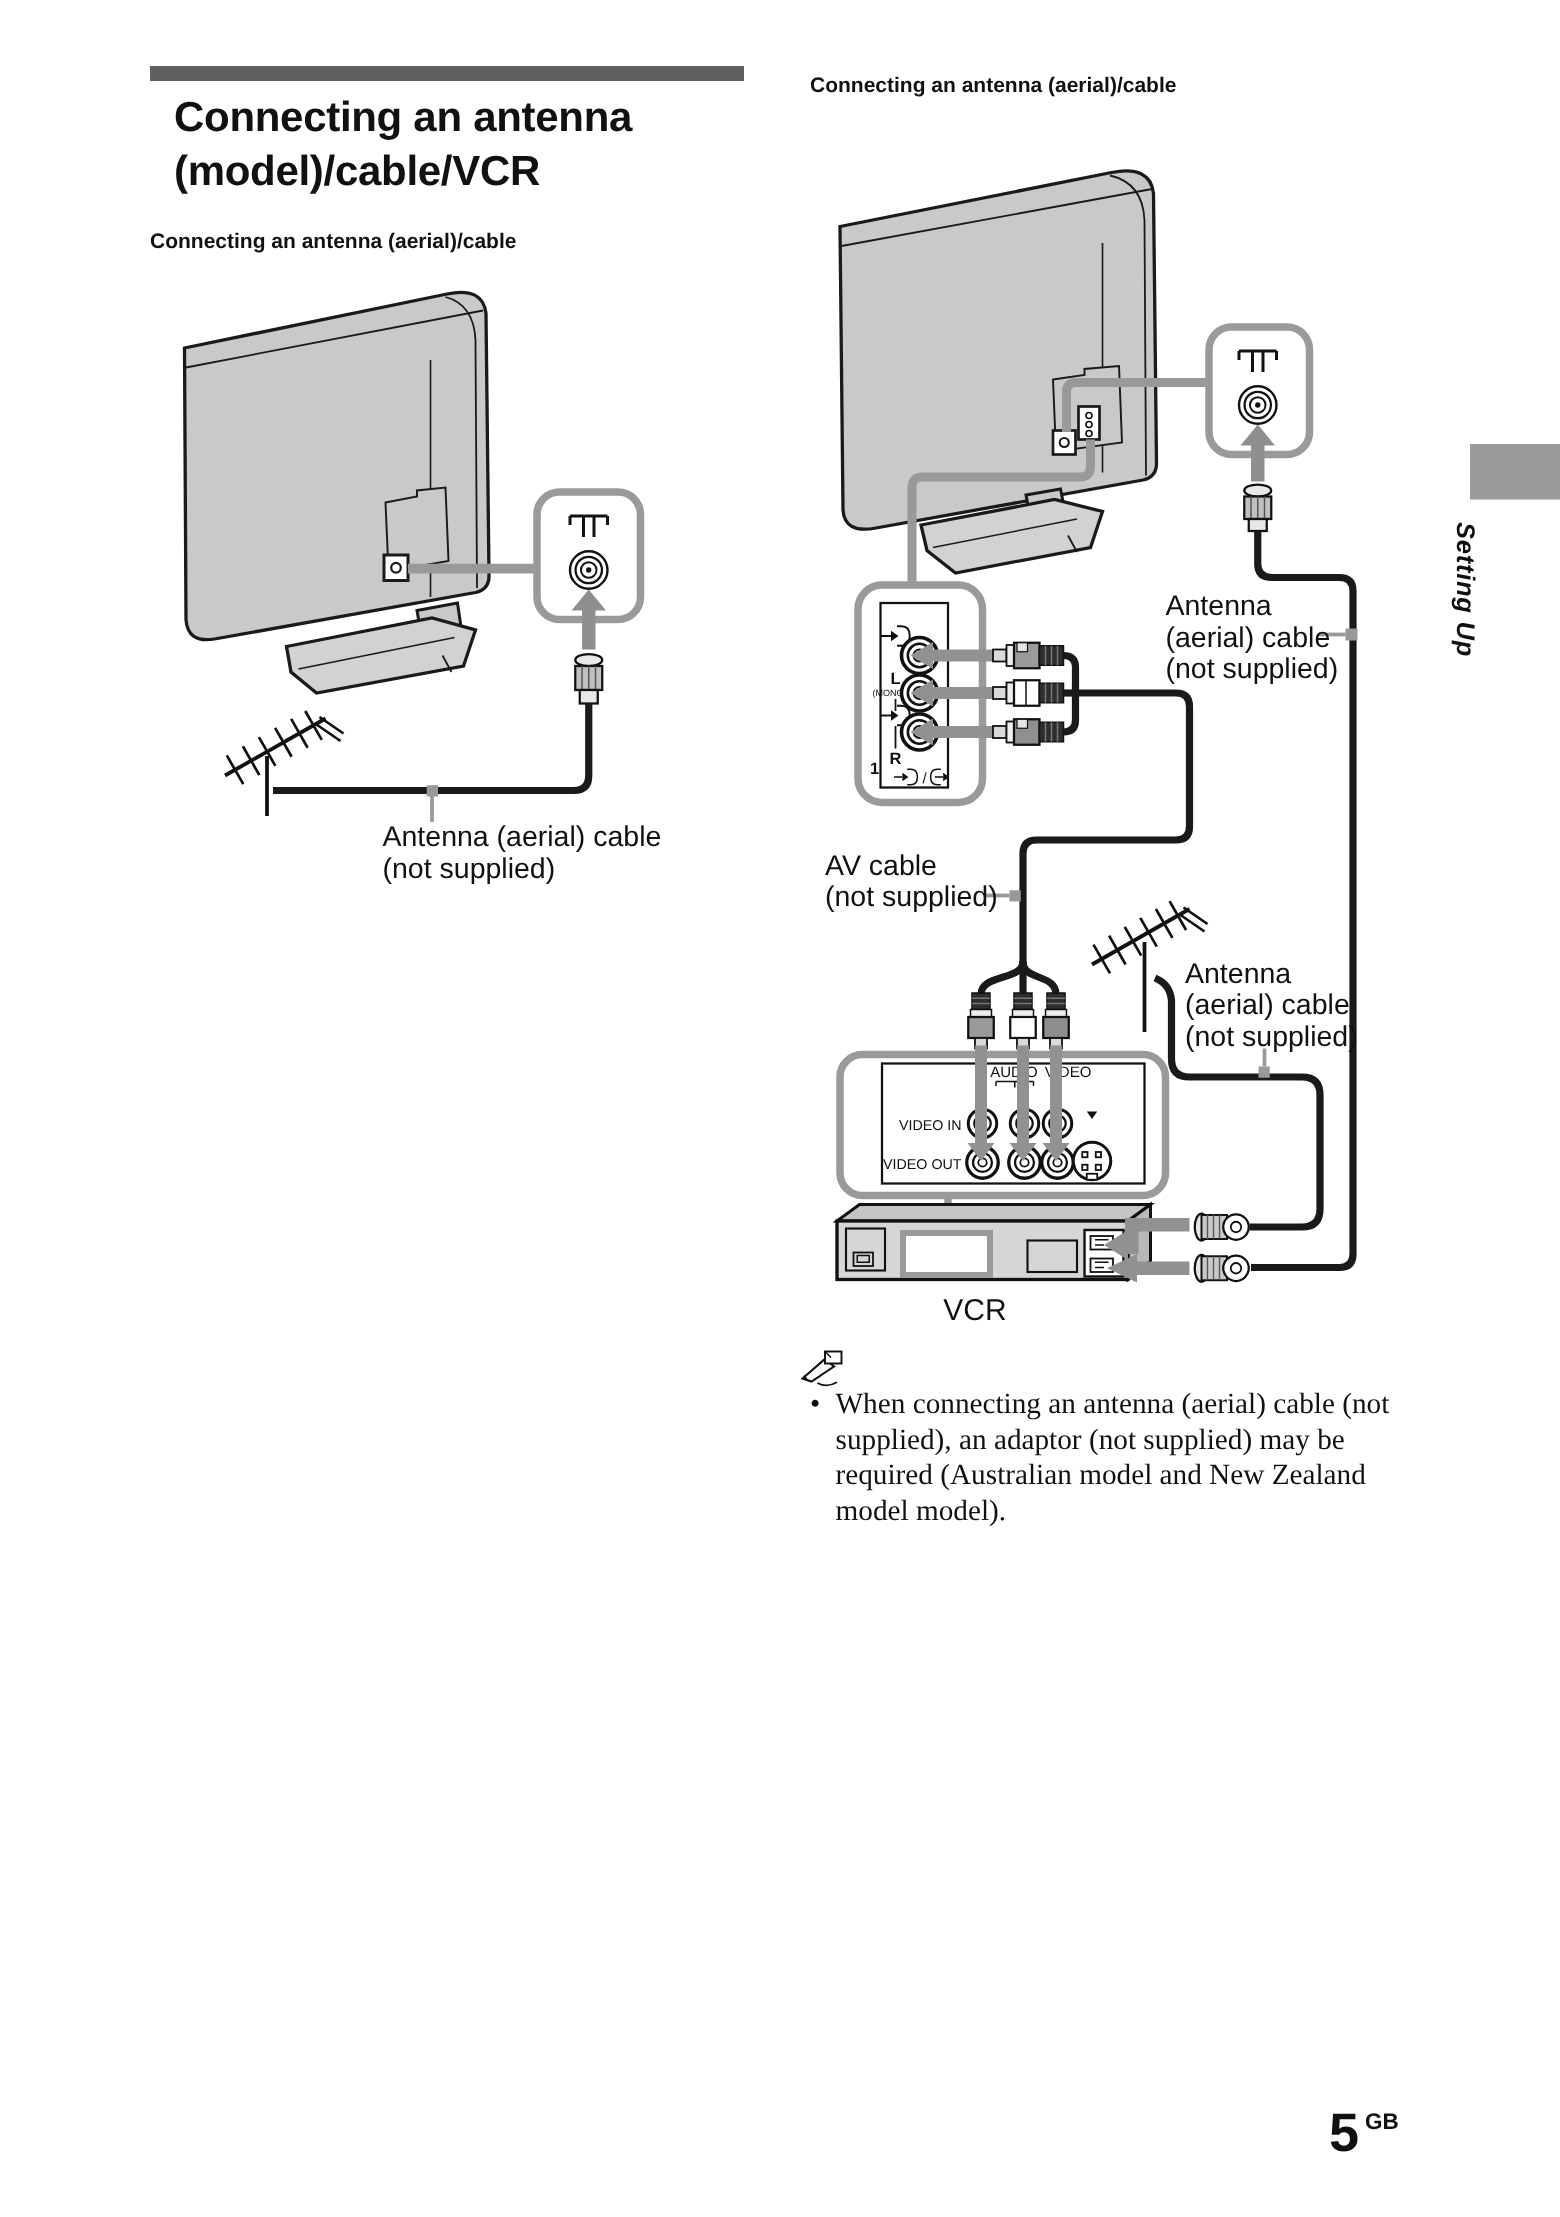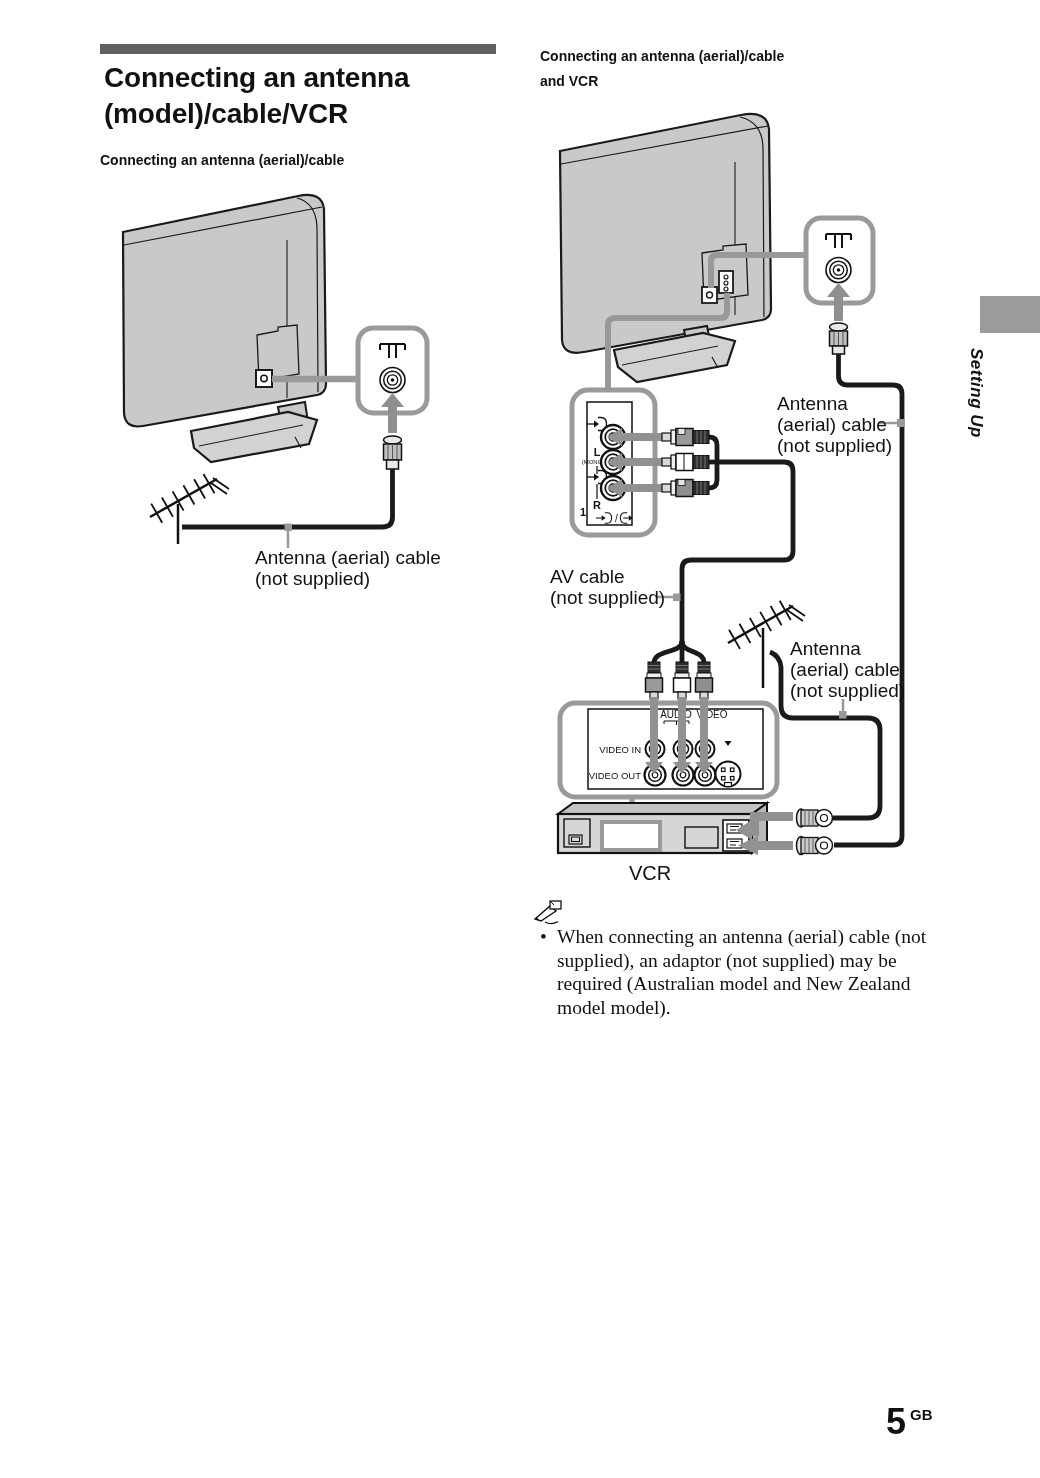--- a/index.html
+++ b/index.html
@@ -347,30 +347,29 @@
       <path d="M535,919 L550,906 L556,911 L541,921 Z" fill="#fff" stroke="#111" stroke-width="1.4"></path>
       <path d="M535,919 L539,920.5 L536.5,916.5 Z" fill="#111"></path>
       <rect x="550" y="901" width="11" height="8" fill="#fff" stroke="#111" stroke-width="1.3"></rect>
       <path d="M550,901 L554,905" stroke="#111" stroke-width="1"></path>
       <path d="M545,922 Q551,925.5 558,921.5" fill="none" stroke="#111" stroke-width="1.2"></path>
     </g>
   </svg>
 
   <div class="abs titlebar" style="left:100px;top:44px;"></div>
 
-  <div class="abs h1" style="left:104px;top:60px;width:440px;">
+  <div class="abs h1" style="left:116px;top:60px;width:440px;">
     <span style="display:block">Connecting an antenna</span>
     <span style="display:block">(model)/cable/VCR</span>
   </div>
 
   <div class="abs h2" style="left:100px;top:148px;width:440px;">Connecting an antenna (aerial)/cable</div>
 
   <div class="abs h2" style="left:540px;top:44px;width:420px;">
     <span style="display:block">Connecting an antenna (aerial)/cable</span>
-    <span style="display:block">and VCR</span>
   </div>
 
   <div class="abs note" style="left:540px;top:925px;">
     <div class="row">
       <span class="bullet">•</span>
       <span>When connecting an antenna (aerial) cable (not supplied), an adaptor (not supplied) may be required (Australian model and New Zealand model model).</span>
     </div>
   </div>
 
   <div class="abs sidetab" style="left:980px;top:296px;"></div>

